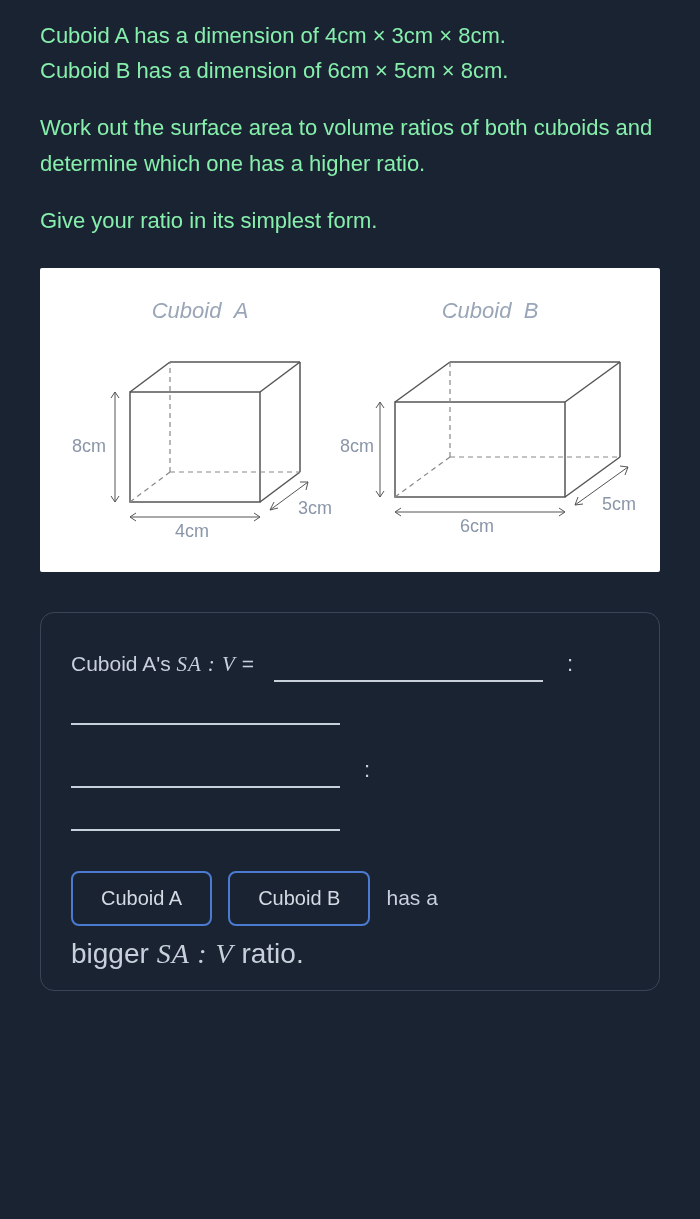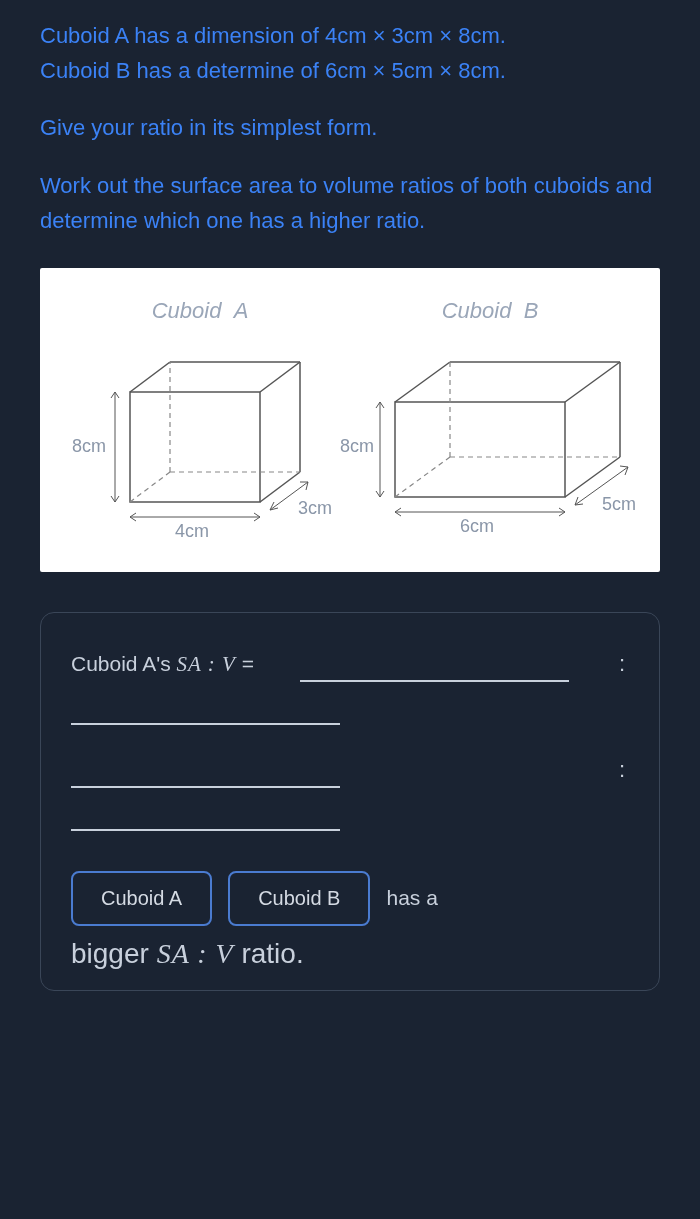--- a/index.html
+++ b/index.html
@@ -10,21 +10,21 @@
     width: 700px;
     min-height: 1219px;
     padding: 0;
   }
   .container {
     padding: 18px 40px 20px 40px;
   }
   .problem-text {
     font-size: 22px;
     line-height: 1.6;
-    color: #3b82f6;
+    color: #86efac;
     margin-bottom: 24px;
   }
   .problem-text p { margin-bottom: 22px; }
   .diagram-area {
     background: #ffffff;
     border-radius: 2px;
     padding: 30px 20px 30px 20px;
     margin-top: 30px;
     margin-bottom: 40px;
     display: flex;
@@ -54,25 +54,24 @@
 
   .answer-panel {
     border: 1px solid #3a4658;
     border-radius: 14px;
     padding: 36px 30px 20px 30px;
   }
   .ratio-row {
     display: flex;
     align-items: baseline;
     flex-wrap: wrap;
-    gap: 10px 14px;
+    gap: 10px 20px;
     margin-bottom: 30px;
     font-size: 21px;
     color: #c8d0dc;
-    justify-content: space-between;
   }
   .ratio-row .mathy { font-style: italic; font-family: Georgia, serif; letter-spacing: 1px;}
   .input-slot {
     display: inline-block;
     min-width: 230px;
     border: none;
     border-bottom: 2px solid #c8d0dc;
     background: transparent;
     color: #fff;
     font-size: 20px;
@@ -114,24 +113,24 @@
   .final-line .mathy { font-style: italic; font-family: Georgia, serif; letter-spacing: 1px;}
 </style>
 </head>
 <body>
 
 <div class="container">
 
   <div class="problem-text">
     <p>
       <span>Cuboid A has a dimension of 4cm × 3cm  × 8cm.</span><br>
-      <span>Cuboid B has a determine of 6cm × 5cm  × 8cm.</span>
+      <span>Cuboid B has a dimension of 6cm × 5cm  × 8cm.</span>
     </p>
+    <p>Work out the surface area to volume ratios of both cuboids and determine which one has a higher ratio.</p>
     <p>Give your ratio in its simplest form.</p>
-    <p>Work out the surface area to volume ratios of both cuboids and determine which one has a higher ratio.</p>
   </div>
 
   <div class="diagram-area">
 
     <div class="cuboid-block">
       <div class="cuboid-title">
         <span>Cuboid</span>
         &nbsp;<span class="letter">A</span>
       </div>
       <svg class="cuboid-svg" width="280" height="200">

